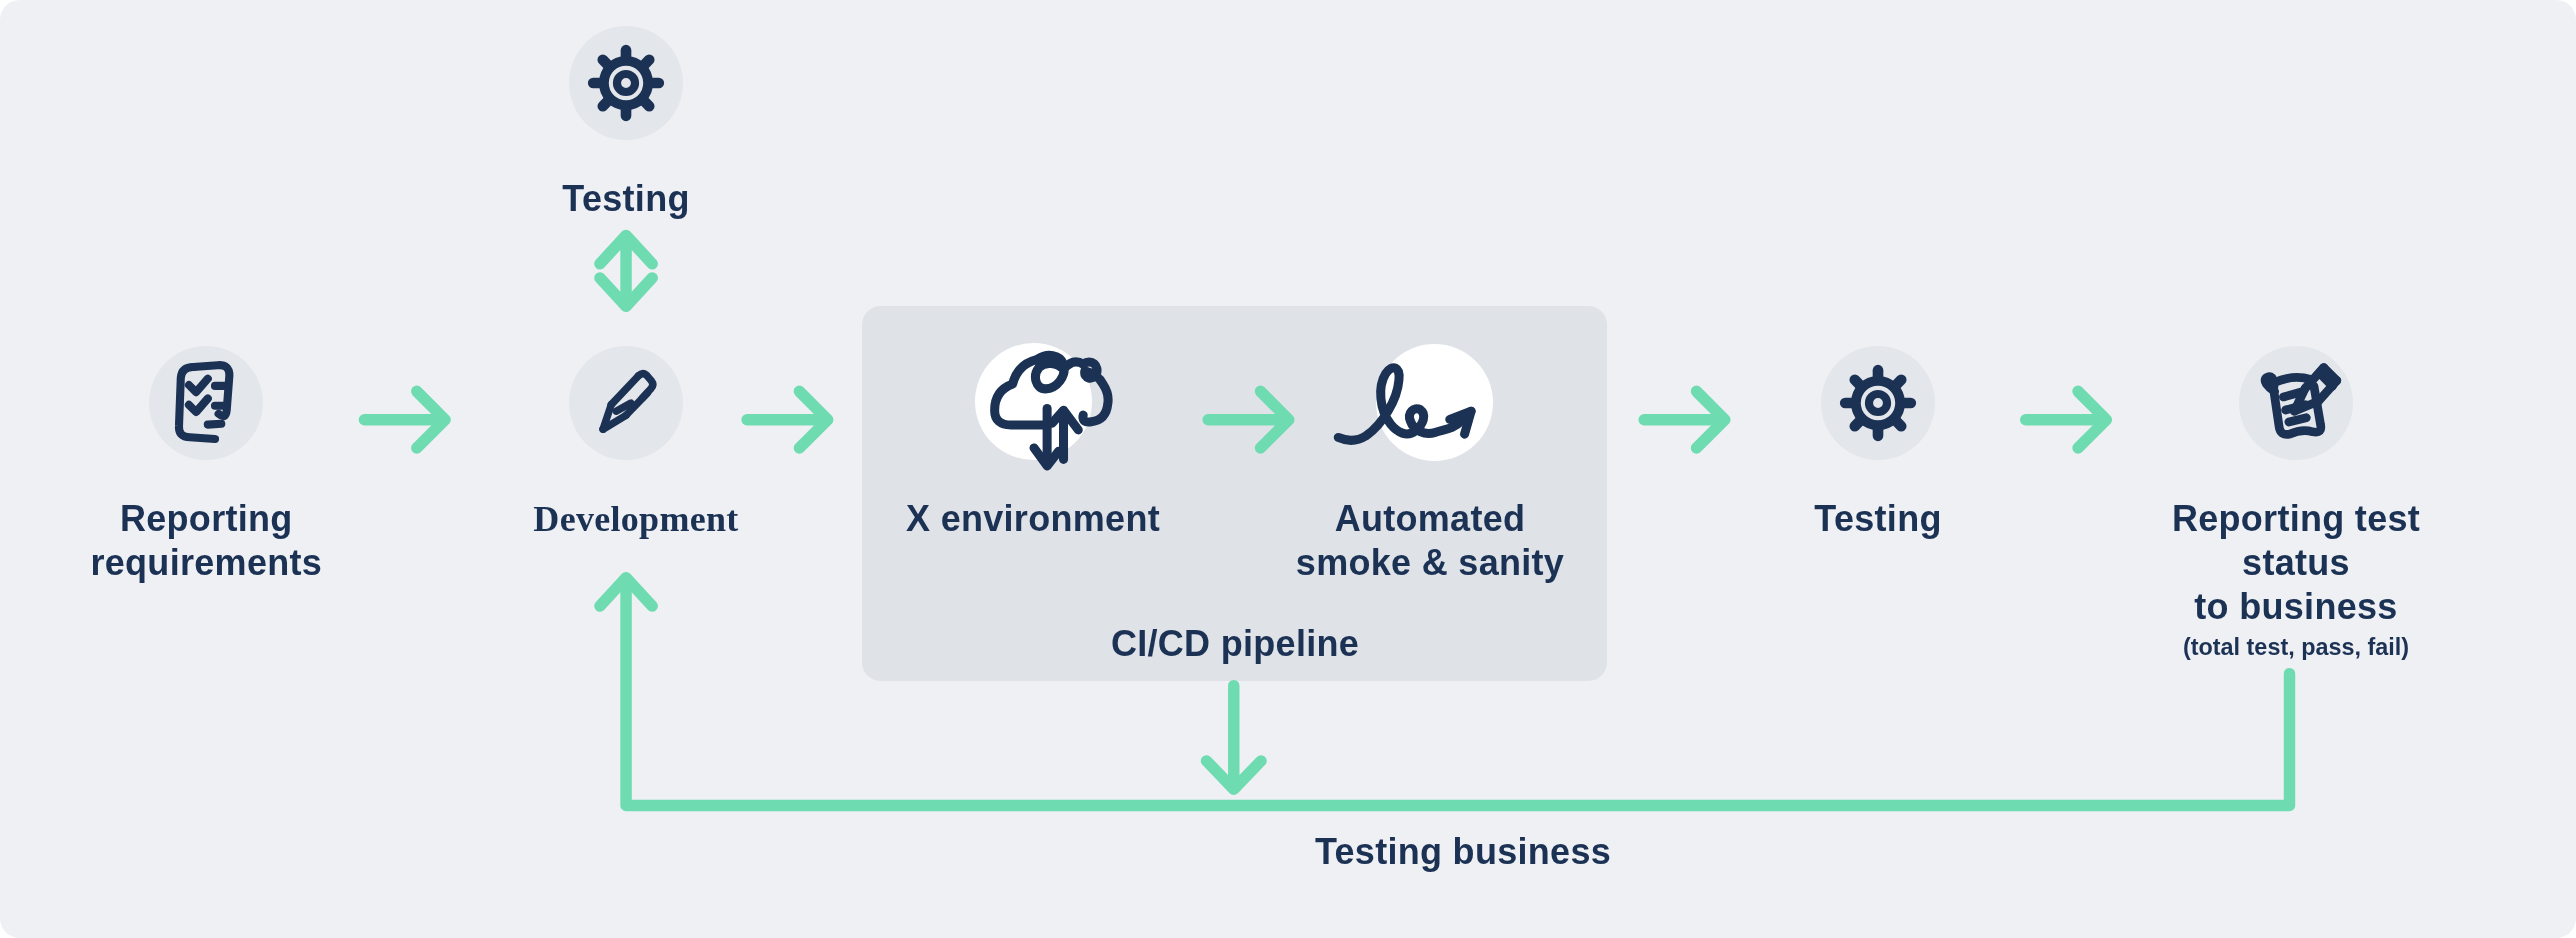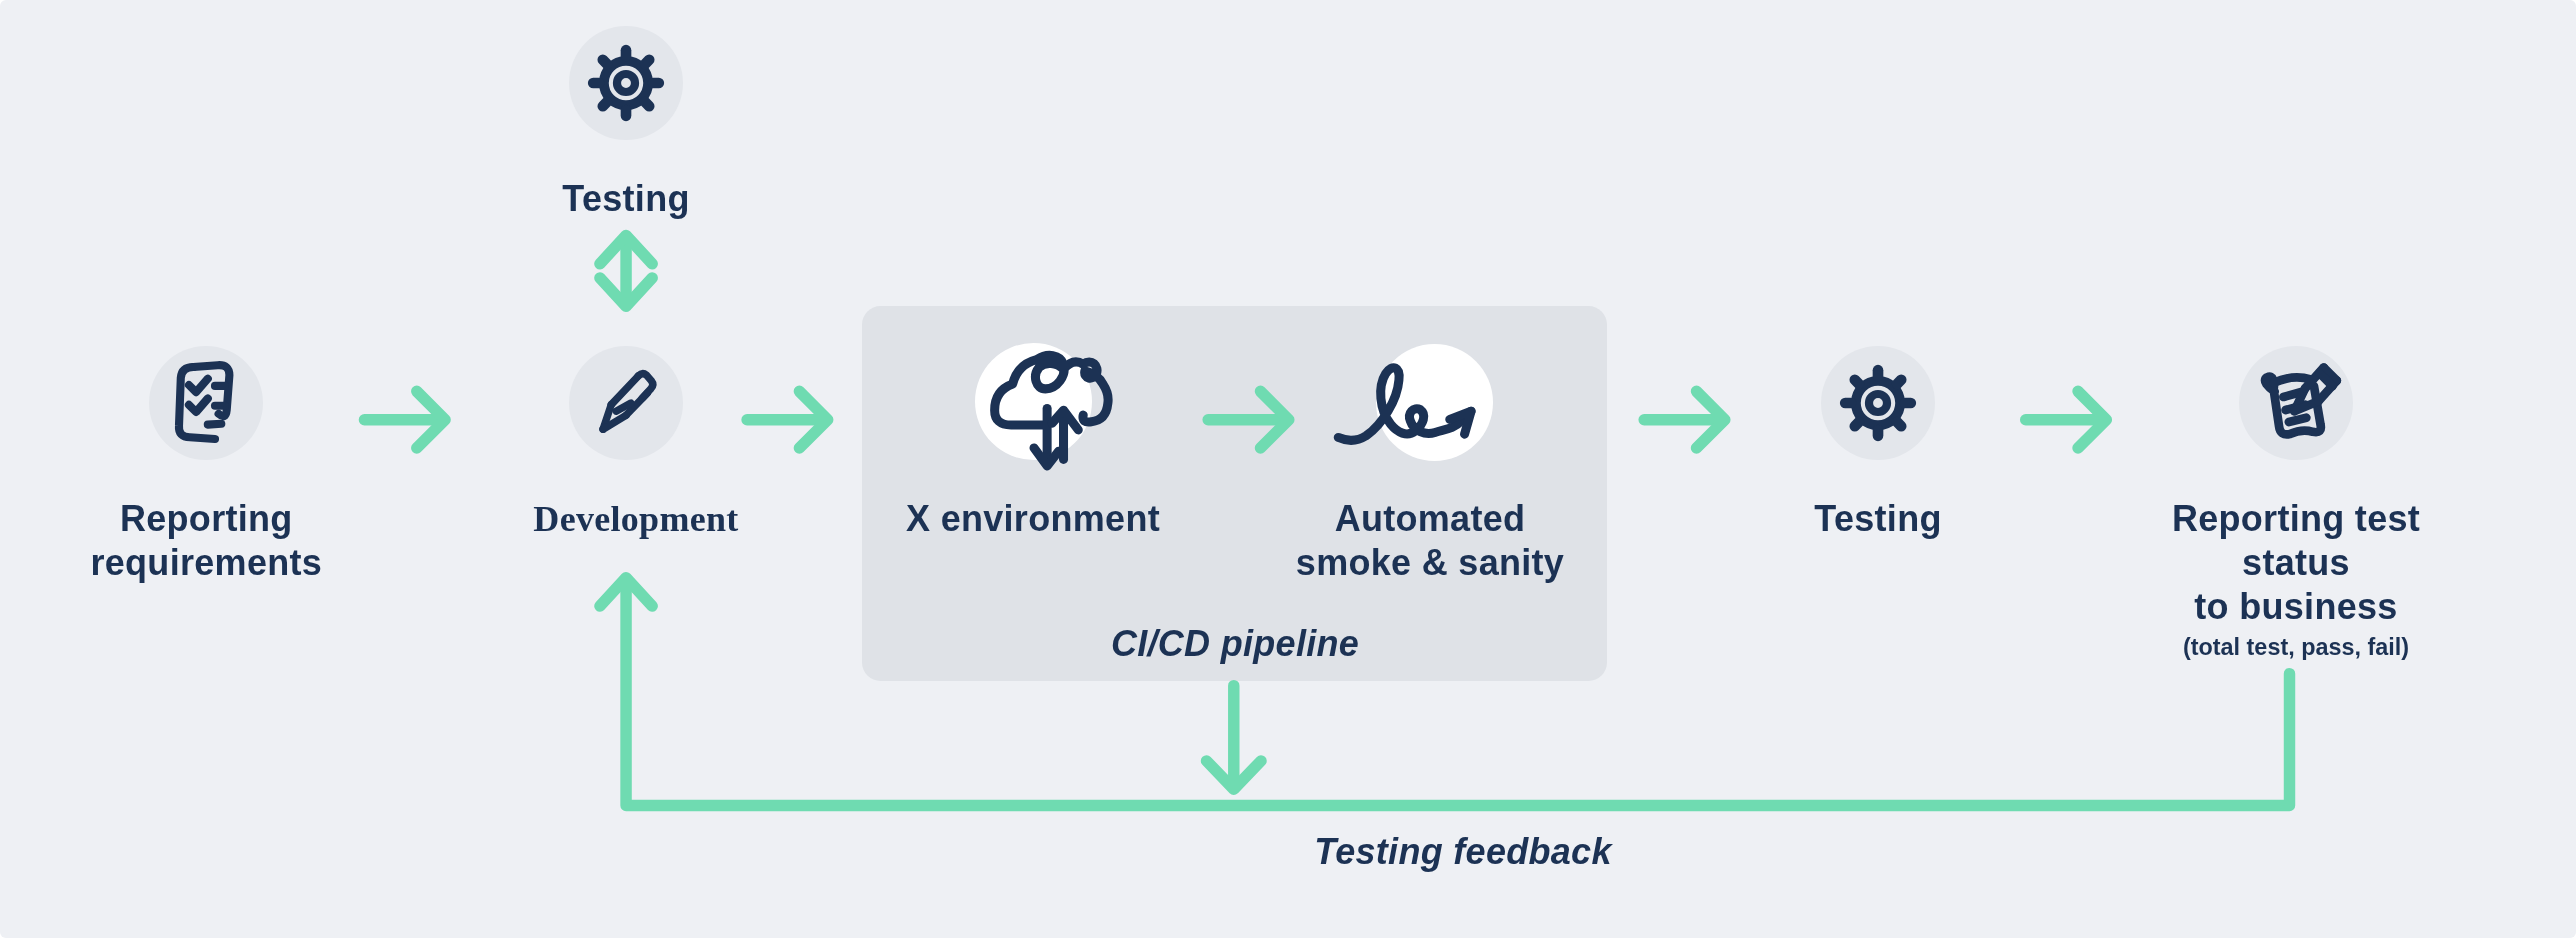--- a/index.html
+++ b/index.html
@@ -1,26 +1,26 @@
 <!DOCTYPE html>
 <html style="font-size:8.7px"><head>
 <meta charset="utf-8">
 <style>
   html,body{margin:0;padding:0;background:#ffffff;}
   body{font-family:"Liberation Sans","DejaVu Sans",sans-serif;}
-  .canvas{position:relative;width:2576px;height:938px;background:#eef0f4;border-radius:6px;overflow:hidden;}
+  .canvas{position:relative;width:2576px;height:938px;background:#eef0f4;border-radius:20px;overflow:hidden;}
   .cicd-box{position:absolute;left:862px;top:306px;width:745px;height:375px;background:#dfe2e7;border-radius:18.5px;z-index:1;}
   .connectors{position:absolute;left:0;top:0;width:2576px;height:938px;z-index:2;}
   .icon-circle{position:absolute;border-radius:50%;display:flex;align-items:center;justify-content:center;z-index:3;overflow:visible;}
   .gray{background:#e3e6eb;width:114px;height:114px;}
   .white{background:#ffffff;width:117px;height:117px;}
   .icon-circle svg{overflow:visible;flex:none;}
   .label{position:absolute;width:382px;text-align:center;color:#1c3254;font-weight:700;font-size:36px;line-height:44px;letter-spacing:0.3px;z-index:4;}
   .label .note{font-size:23.4px;line-height:29px;margin-top:4px;letter-spacing:0;}
-  .italic{font-style:italic;width:436px;}
+  .italic{width:436px;}
   .ic{stroke:#1c3254;fill:none;stroke-linecap:round;stroke-linejoin:round;}
   .gr{stroke:#6fdbb1;fill:none;stroke-linecap:round;stroke-linejoin:round;stroke-width:21px;}
 </style>
 </head>
 <body>
 
 <div class="canvas">
 
   <div class="cicd-box"></div>
 
@@ -179,16 +179,16 @@
       </g>
     </svg>
   </div>
   <div class="label" style="left:2105px;top:497px;">
     <div>Reporting test</div>
     <div>status</div>
     <div>to business</div>
     <div class="note">(total test, pass, fail)</div>
   </div>
 
-  <div class="label italic" style="left:1245px;top:830px;">Testing feedback</div>
+  <div class="label italic" style="left:1245px;top:830px;">Testing business</div>
 
 </div>
 
 
 </body></html>

